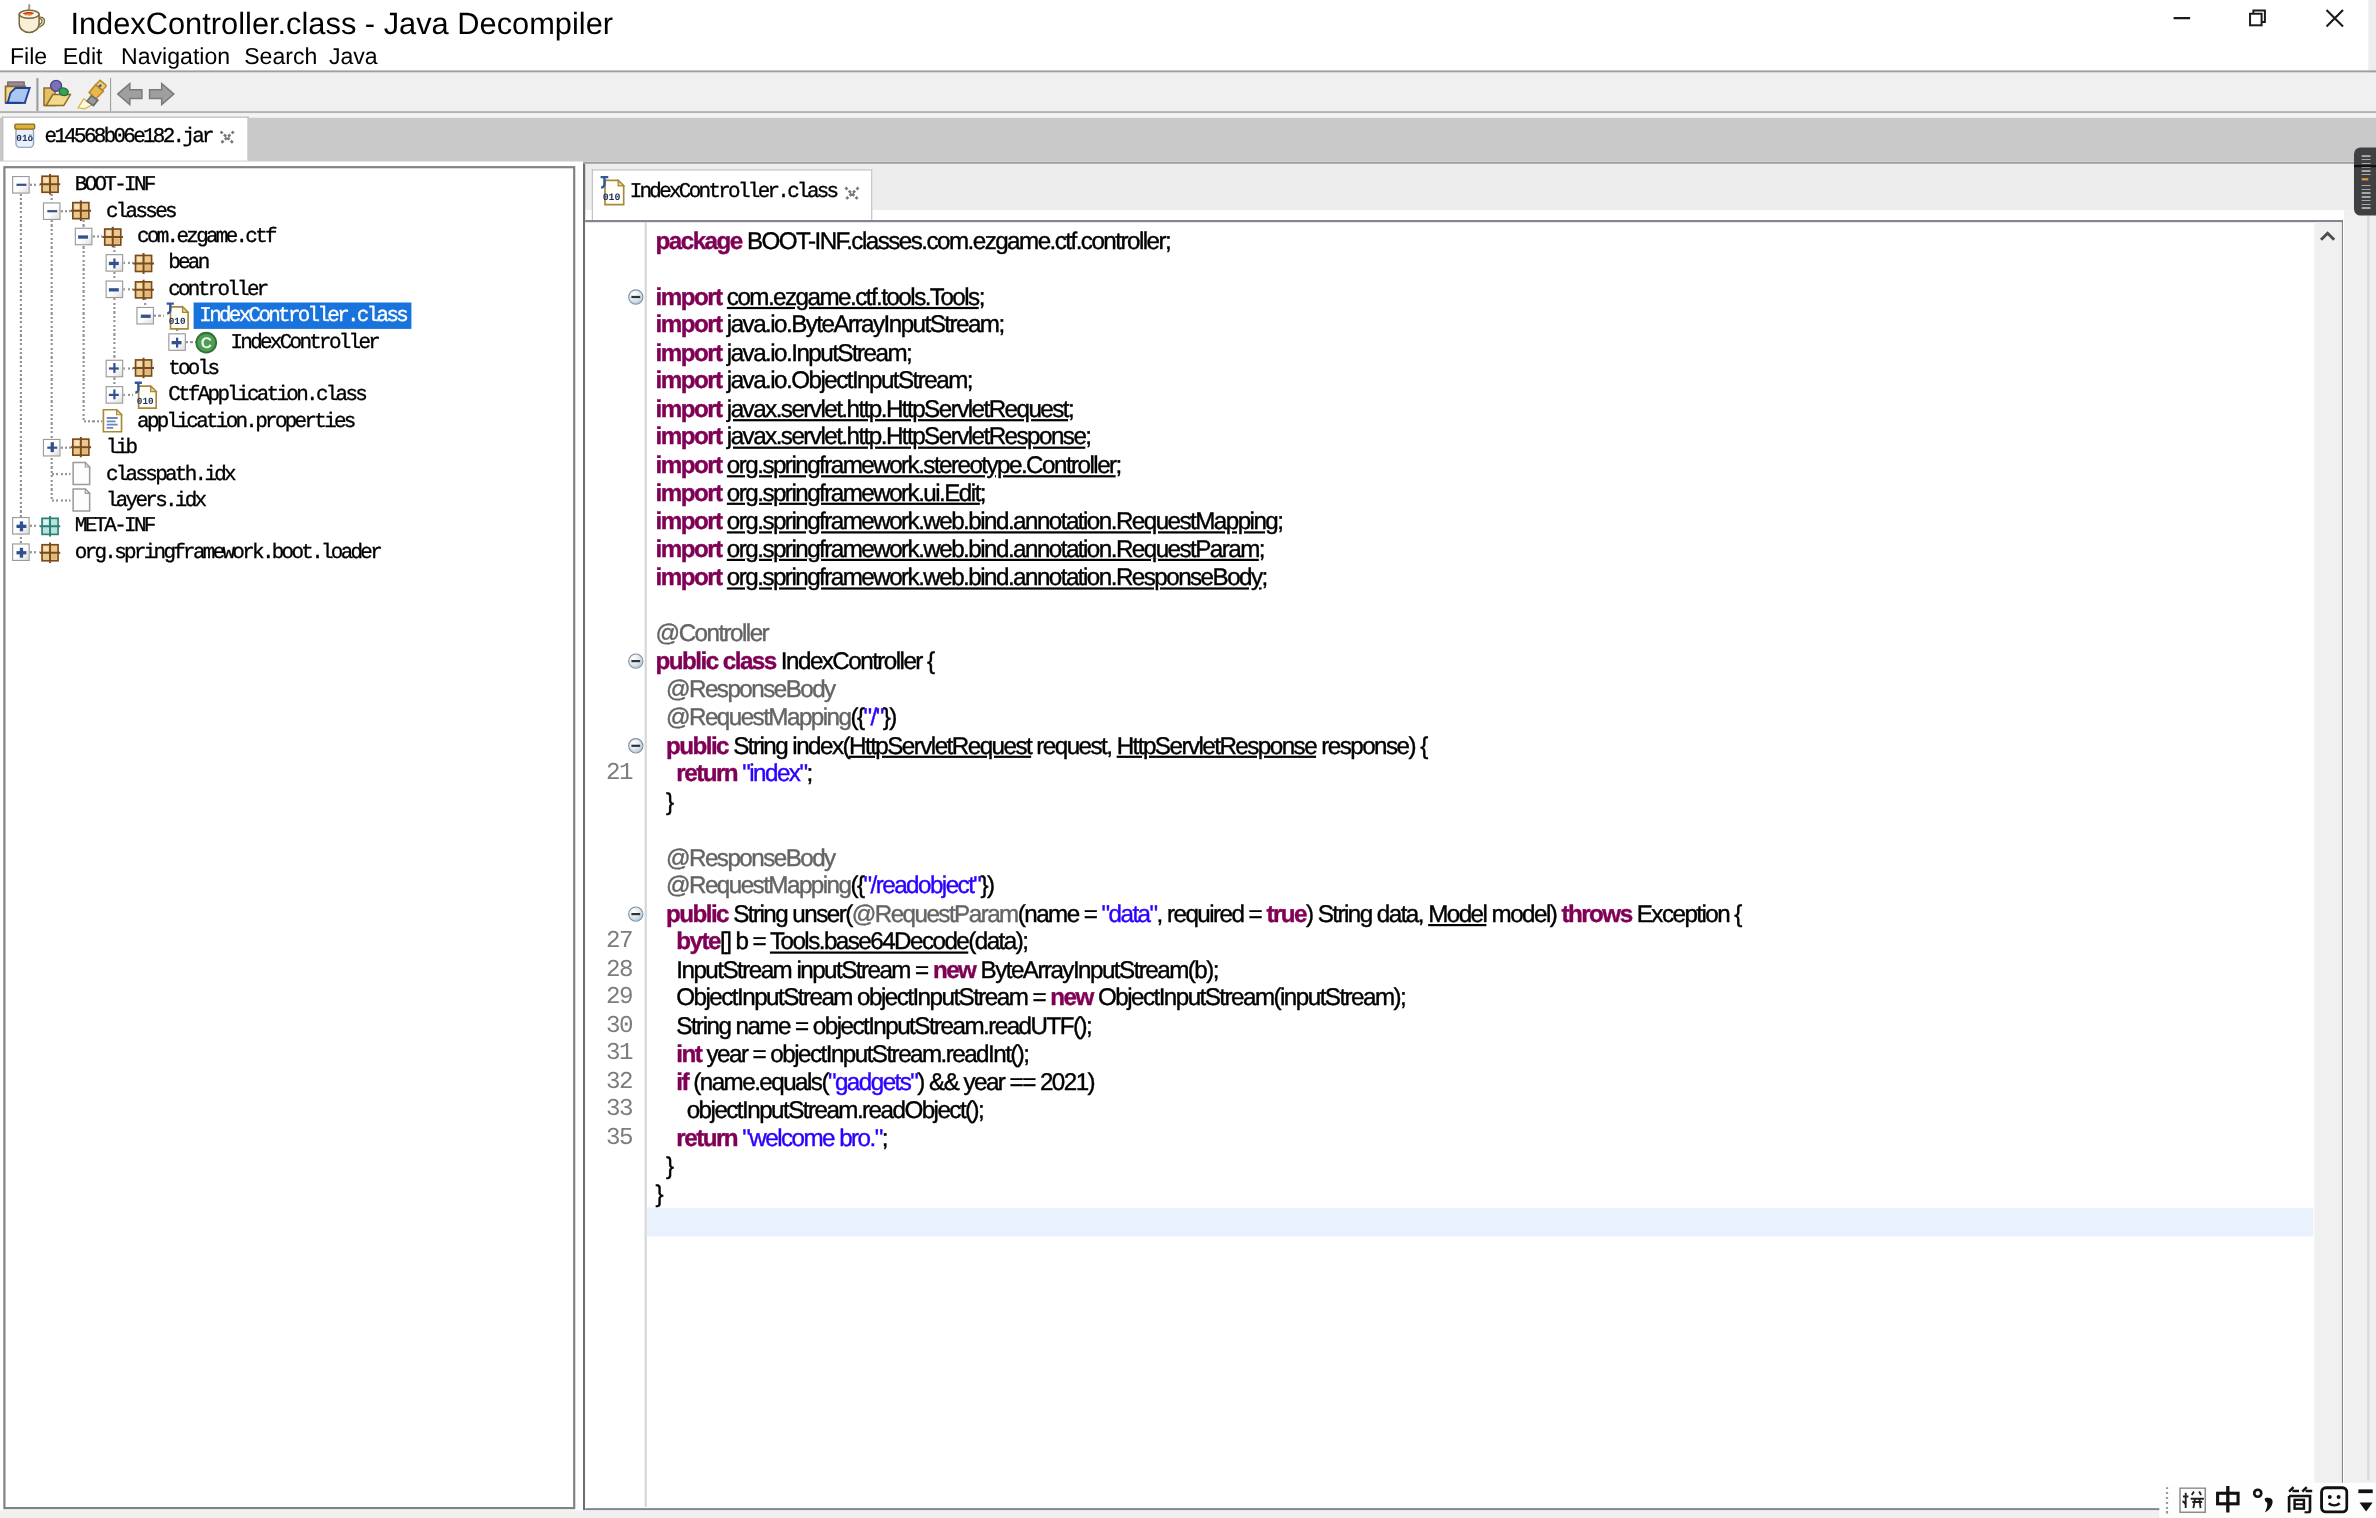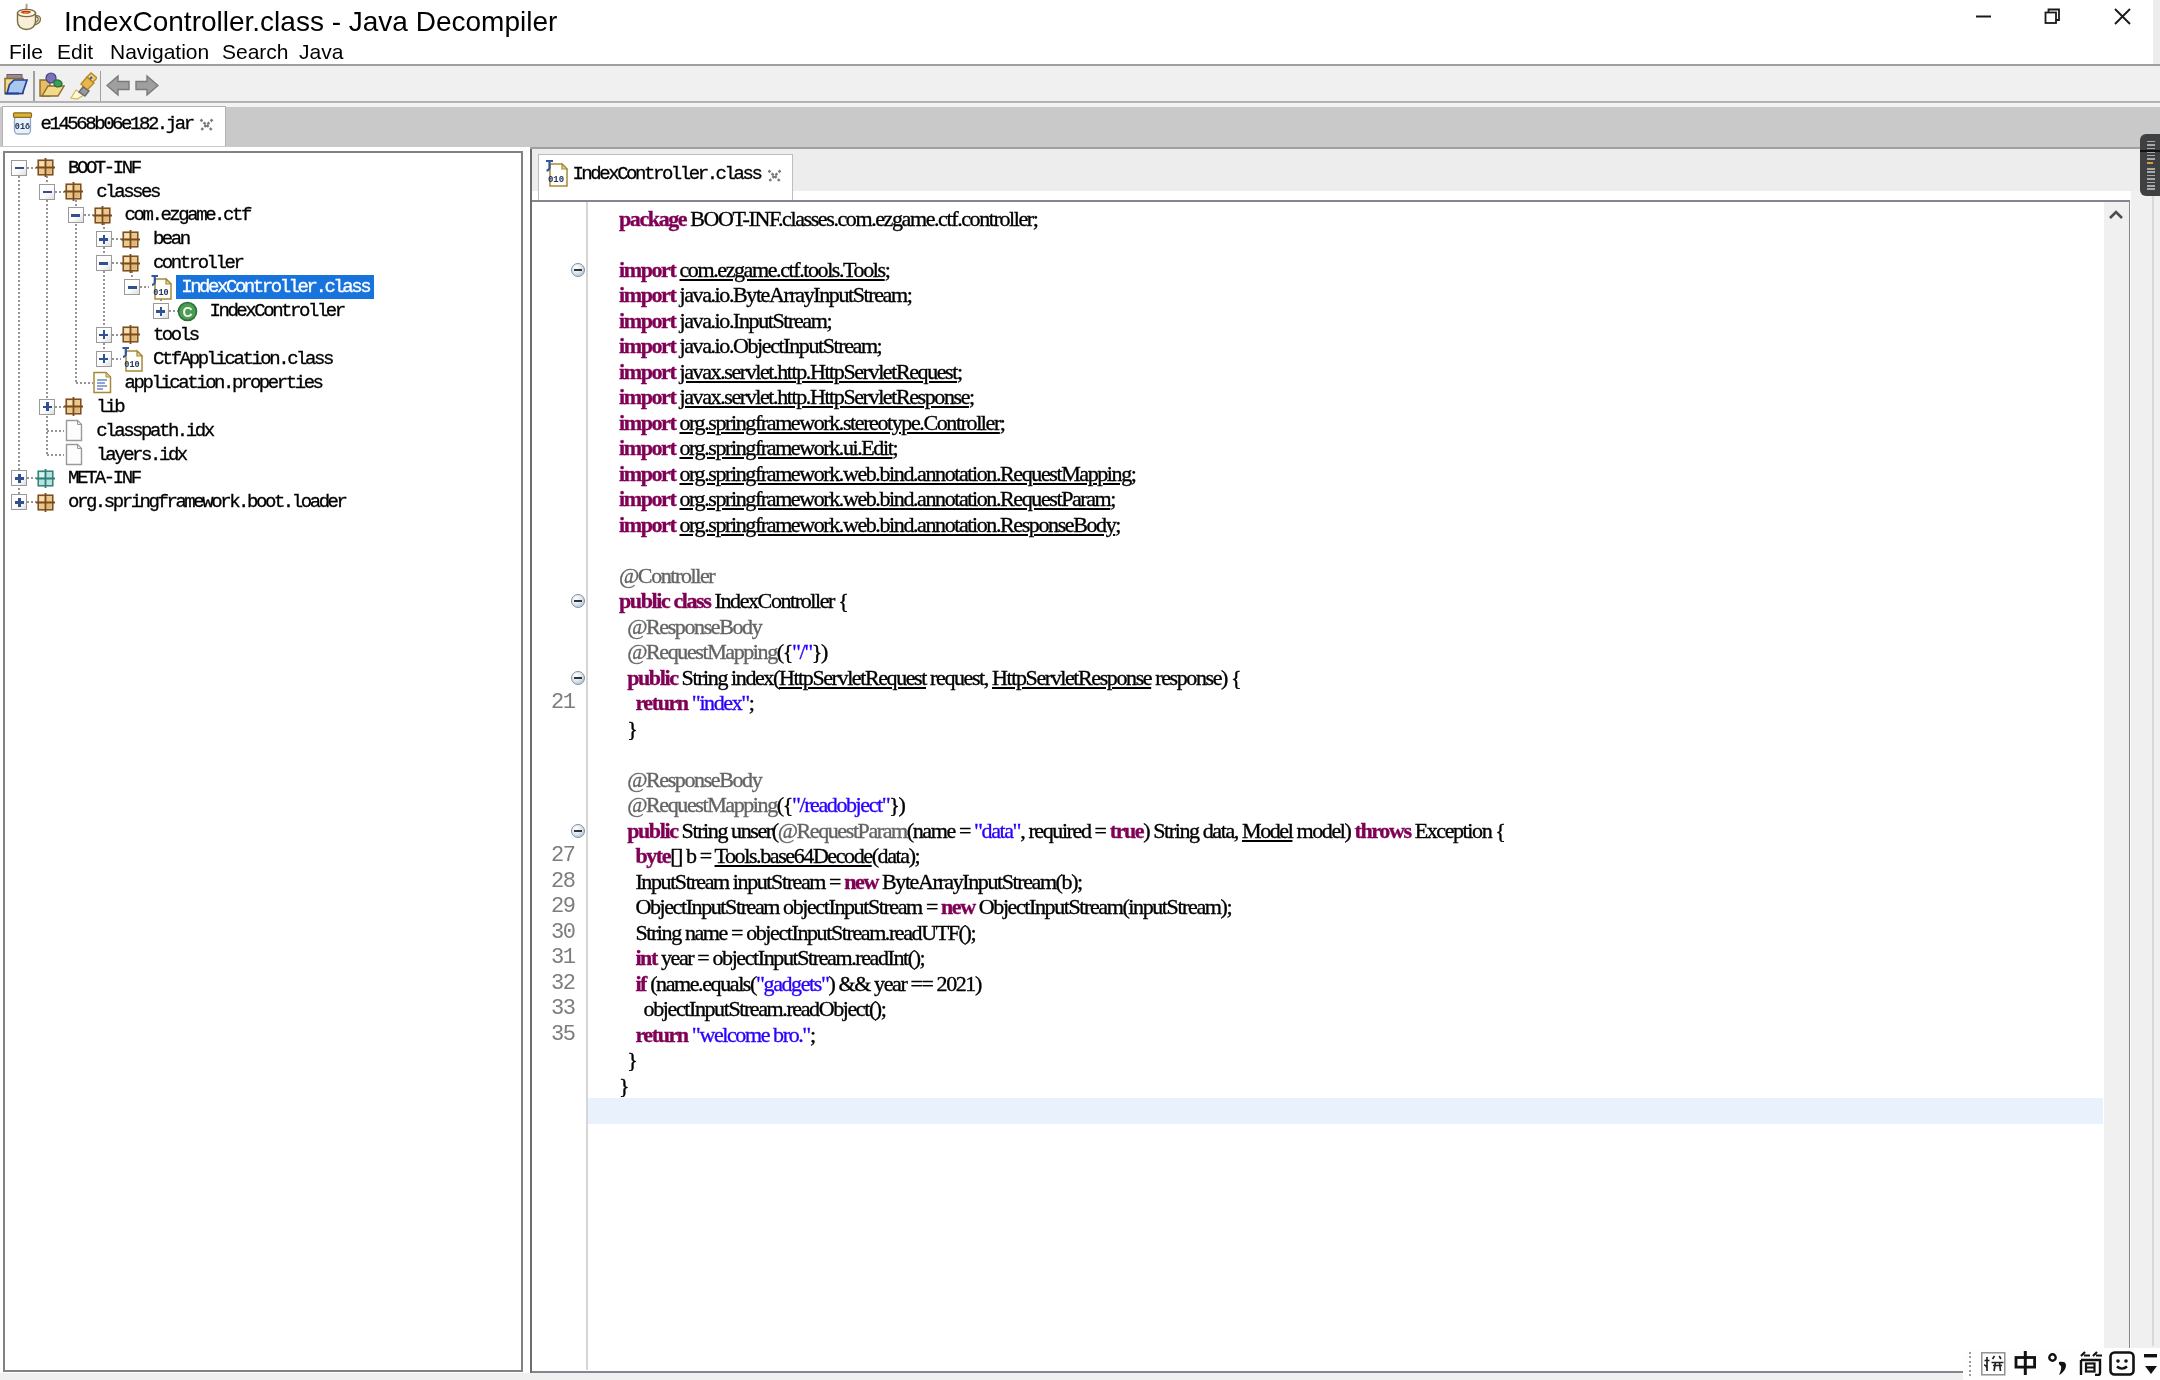--- a/index.html
+++ b/index.html
@@ -3,22 +3,22 @@
 <meta charset="utf-8">
 <style>
 html,body{margin:0;padding:0;background:#fff;}
 #root{position:relative;width:2160px;height:1380px;overflow:hidden;background:#fff;
   font-family:"Liberation Sans",sans-serif;}
 .abs{position:absolute;}
 
 .ui{font-family:"Liberation Sans",sans-serif;font-size:21px;color:#000;}
 .tree-t{font-family:"Liberation Mono",monospace;font-size:19px;letter-spacing:-2.45px;color:#000;white-space:pre;line-height:24px;-webkit-text-stroke:0.3px currentColor;}
 
-#code{position:absolute;left:619px;top:205.8px;margin:0;
-  font-family:Liberation Serif, serif;font-size:22px;letter-spacing:-1.4px;
+#code{position:absolute;left:596px;top:205.8px;margin:0;
+  font-family:Liberation Sans, sans-serif;font-size:22px;letter-spacing:-1.4px;
   line-height:25.5px;-webkit-text-stroke:0.35px currentColor;color:#000;white-space:pre;z-index:5;}
 .k{color:#7f0055;font-weight:bold;}
 .s{color:#2a00ff;}
 .a{color:#646464;}
 .u{text-decoration:underline;}
 .num{position:absolute;width:60px;text-align:right;font-family:"Liberation Mono",monospace;
   font-size:22px;letter-spacing:-1.4px;line-height:25.5px;color:#7d7d7d;z-index:5;}
 
 .vdot{position:absolute;width:2px;background-image:repeating-linear-gradient(to bottom,#959595 0 2px,transparent 2px 4px);}
 .hdot{position:absolute;height:2px;background-image:repeating-linear-gradient(to right,#959595 0 2px,transparent 2px 4px);}

